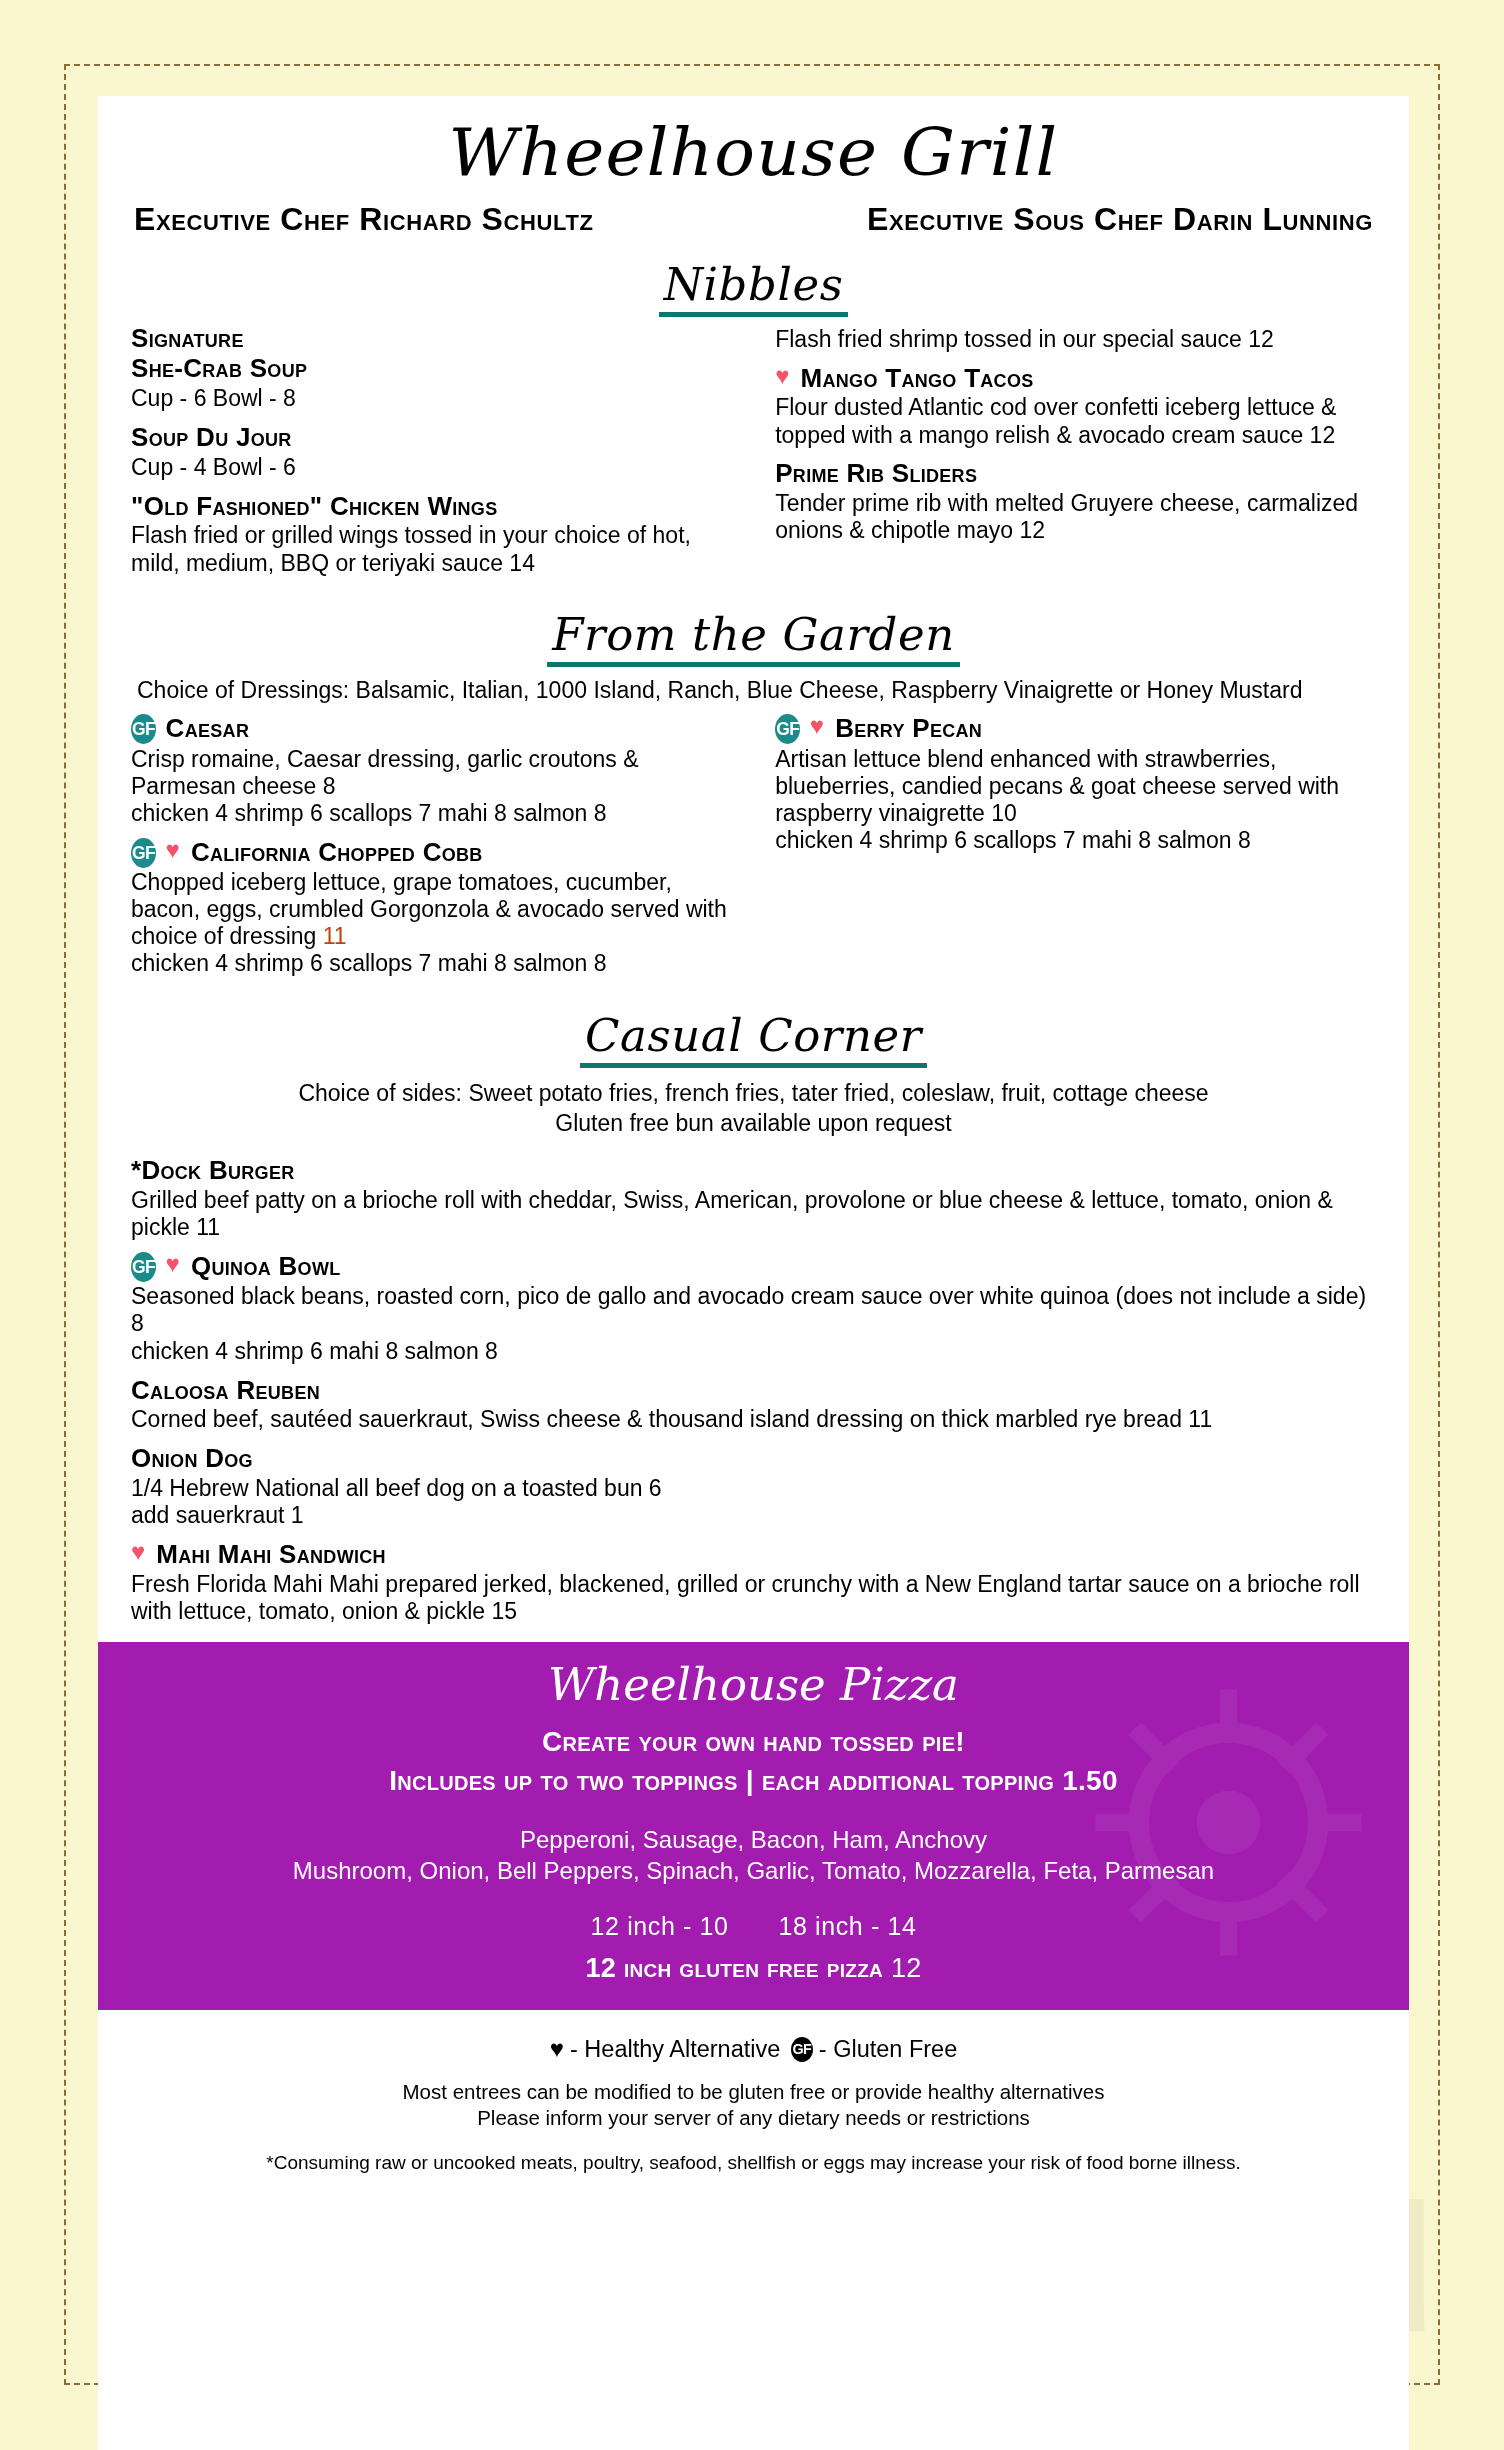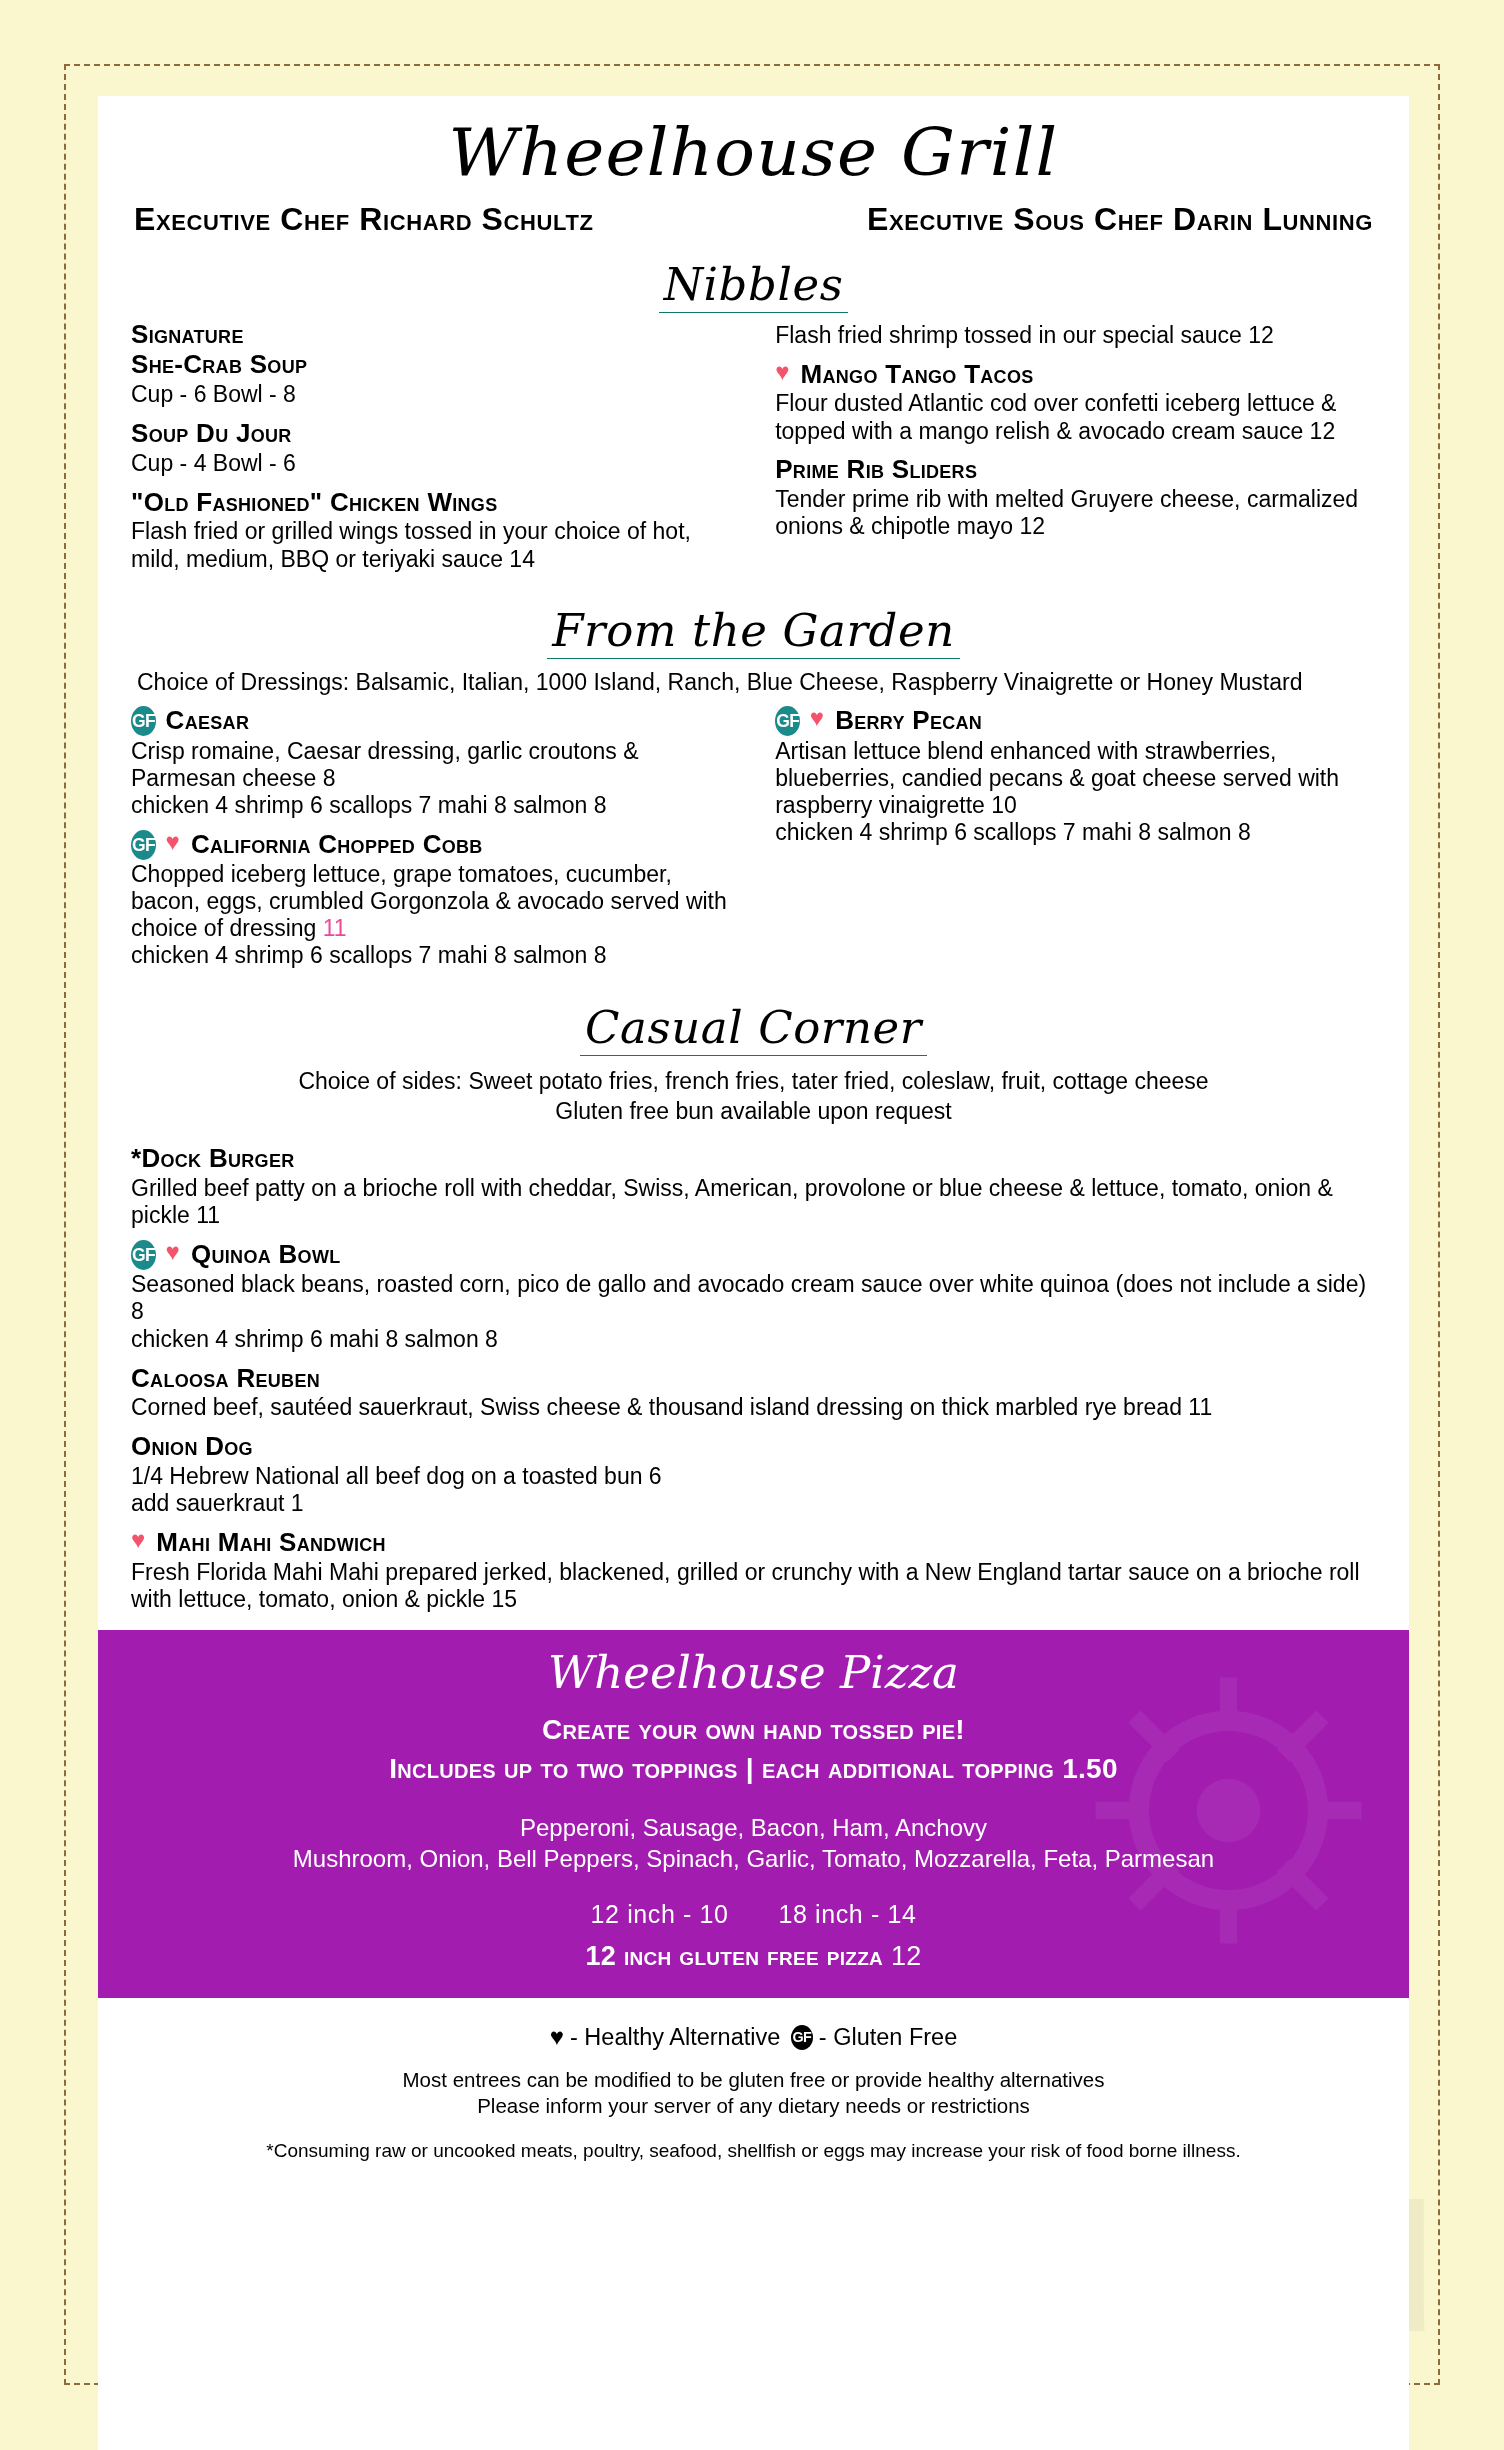--- a/index.html
+++ b/index.html
@@ -53,21 +53,21 @@
   
   .script-head{
     text-align:center;
     margin-top:20.5px; margin-bottom:7.2px;
   }
   .script-head span{
     display:inline-block;
     font-family:"DejaVu Serif", serif;
     font-style:italic;
     font-size:45px;
-    border-bottom:1px solid #0f766e;
+    border-bottom:5px solid #0f766e;
     padding:0 4.8px 1.2px 4.8px;
     letter-spacing:0.6px;
   }
 
   
   .cols{ display:flex; padding:0 33px; }
   .col{ width:50%; box-sizing:border-box; }
   .col.left{ padding-right:21.7px; }
   .col.right{ padding-left:21.7px; }
 
@@ -83,21 +83,21 @@
   .item-name .txt{ white-space:pre; }
   .item-desc{
     font-size:23px;
     line-height:1.18;
     margin-top:1.2px;
   }
   .item-add{
     font-size:23px;
     line-height:1.18;
   }
-  .price-brown{ color:#ec4899; }
+  .price-brown{ color:#c2410c; }
 
   
   .gf{
     display:inline-block;
     width:25px; height:30px;
     border-radius:50%;
     background:#1B8A8A;
     color:#fff;
     font-size:17.5px; font-weight:700;
     text-align:center; line-height:30px;

